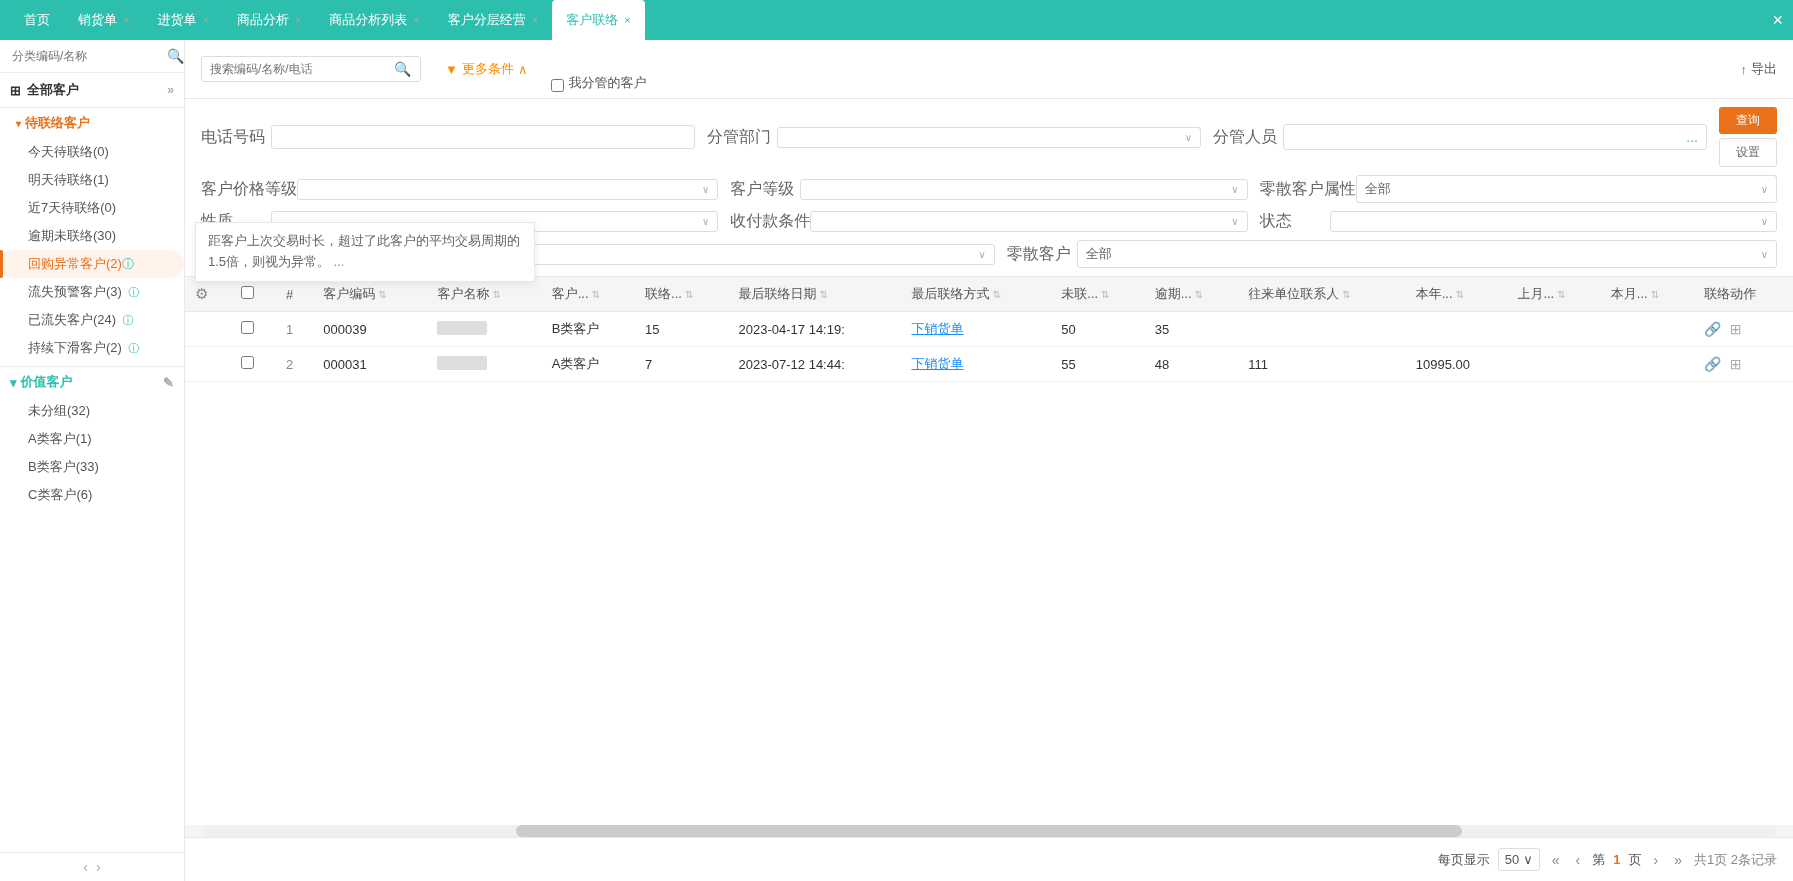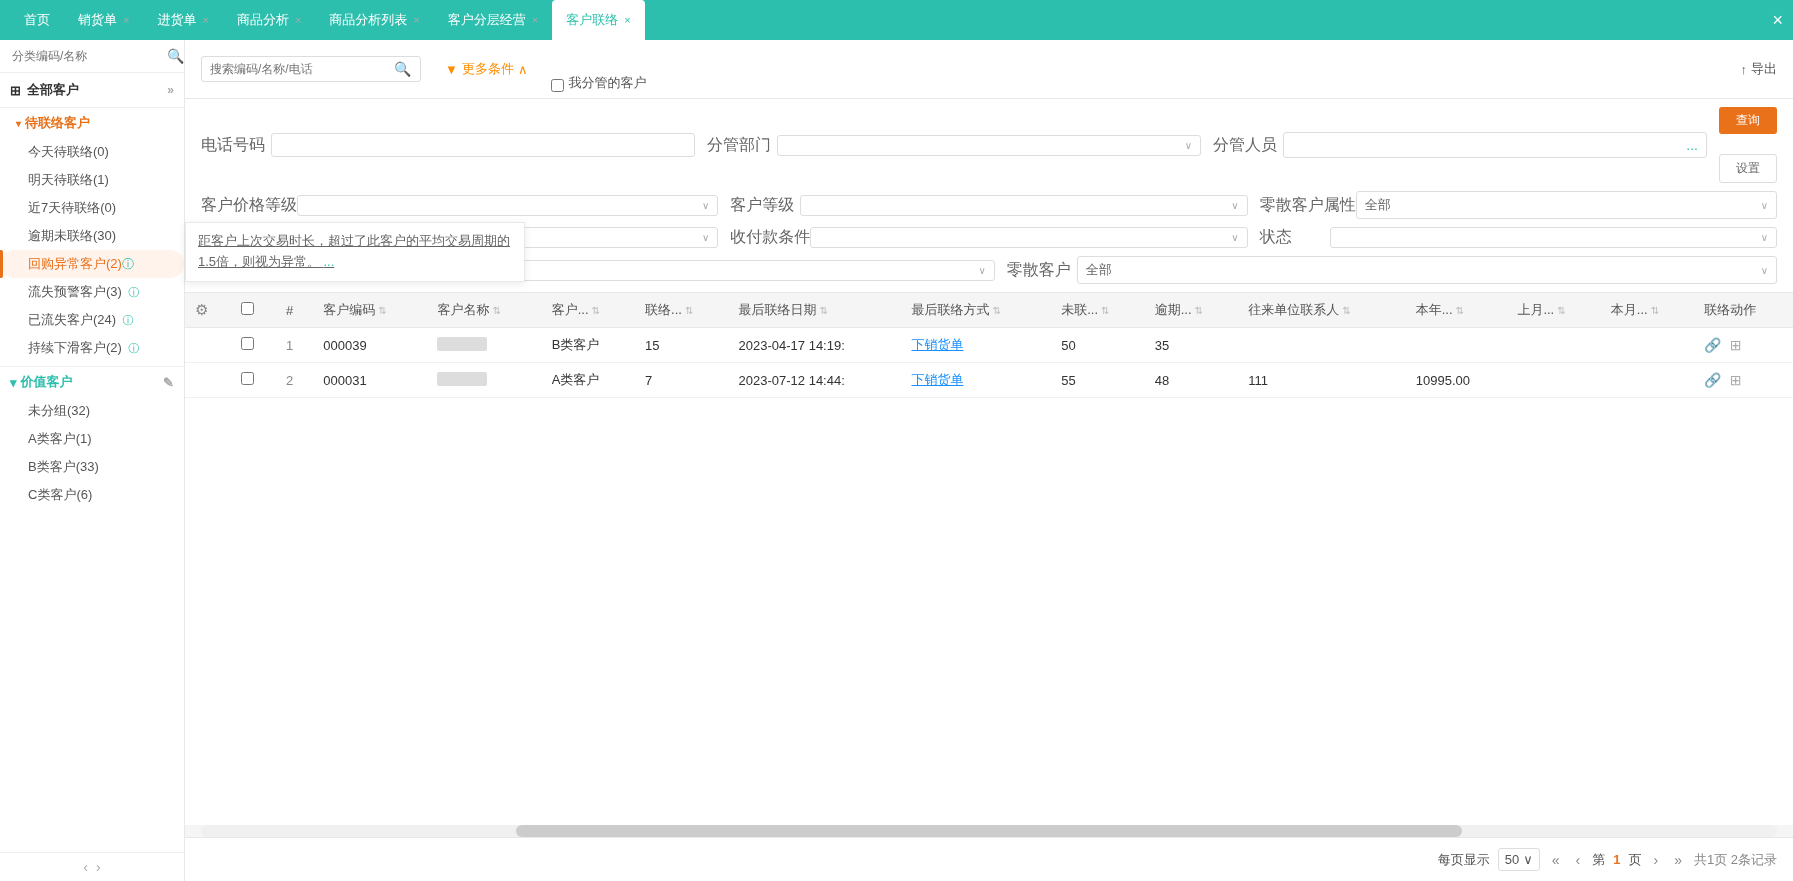--- a/index.html
+++ b/index.html
@@ -64,25 +64,24 @@
     .sidebar-group-section {
       display: flex; align-items: center; padding: 6px 10px 6px 10px;
       color: #2dbfad; font-size: 12px; font-weight: bold; cursor: pointer;
       border-top: 1px solid #eee; margin-top: 4px;
       justify-content: space-between;
     }
     .sidebar-group-section .left { display: flex; align-items: center; gap: 4px; }
 
     
     .tooltip-box {
-      position: absolute; left: 185px; top: 222px; z-index: 100;
+      position: absolute; left: 195px; top: 222px; z-index: 100;
       background: #fff; border: 1px solid #e8e8e8; padding: 8px 12px;
       font-size: 12px; color: #666; max-width: 340px; line-height: 1.6;
       box-shadow: 0 2px 8px rgba(0,0,0,0.08);
-      text-decoration: underline;
     }
     .tooltip-dots { color: #2dbfad; cursor: pointer; }
 
     
     .content-area {
       flex: 1; display: flex; flex-direction: column; overflow: hidden;
     }
 
     
     .filter-bar {
@@ -131,21 +130,21 @@
       border: 1px solid #ddd; border-radius: 3px; padding: 4px 8px;
       font-size: 12px; color: #666; cursor: pointer; background: #fff;
       min-width: 0;
     }
     .filter-select .chevron { color: #aaa; font-size: 10px; }
     .filter-input-box {
       flex: 1; border: 1px solid #ddd; border-radius: 3px; padding: 4px 8px;
       font-size: 12px; color: #999; background: #fff;
     }
     .action-buttons {
-      display: flex; flex-direction: column; gap: 20px; margin-left: auto;
+      display: flex; flex-direction: column; gap: 4px; margin-left: auto;
     }
     .btn-query {
       background: #e8711a; color: #fff; border: none; border-radius: 3px;
       padding: 5px 16px; font-size: 12px; cursor: pointer; white-space: nowrap;
     }
     .btn-settings {
       background: #fff; color: #666; border: 1px solid #ddd; border-radius: 3px;
       padding: 5px 16px; font-size: 12px; cursor: pointer; white-space: nowrap;
     }
     .filter-dots { color: #2dbfad; cursor: pointer; font-size: 14px; }

